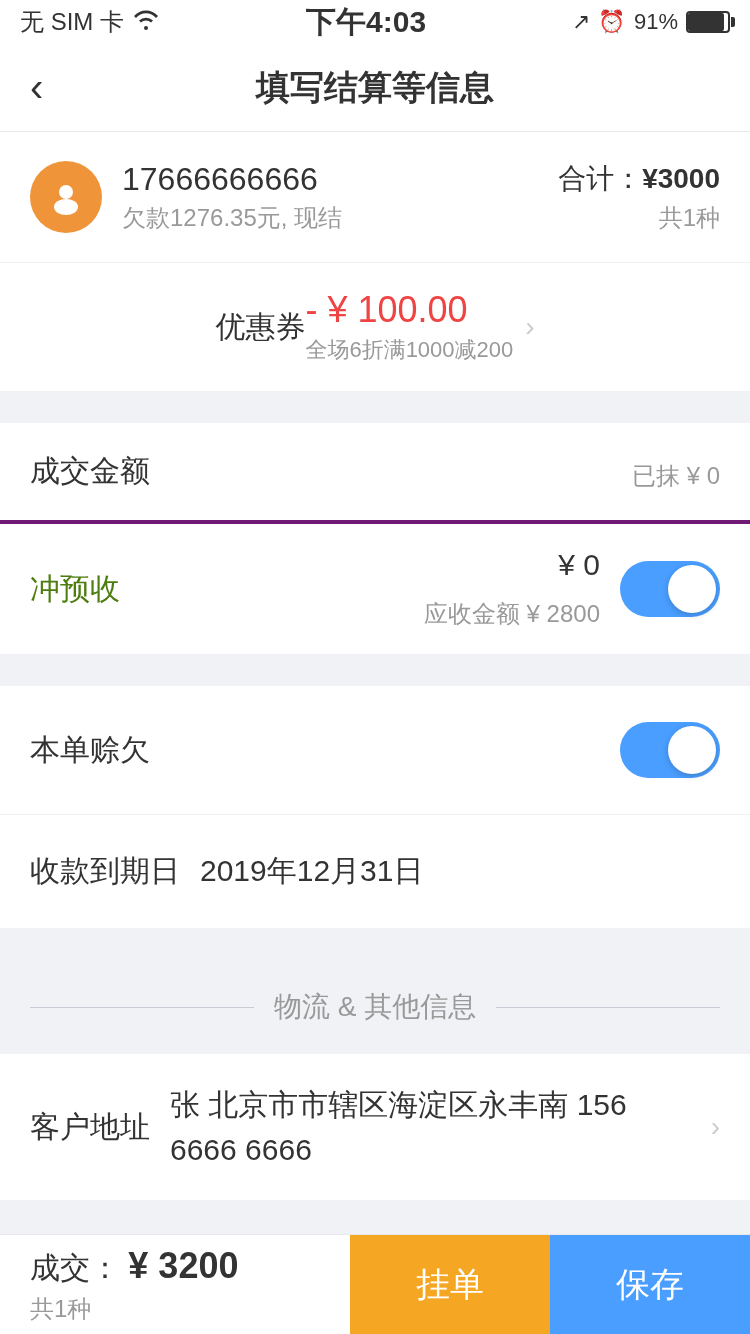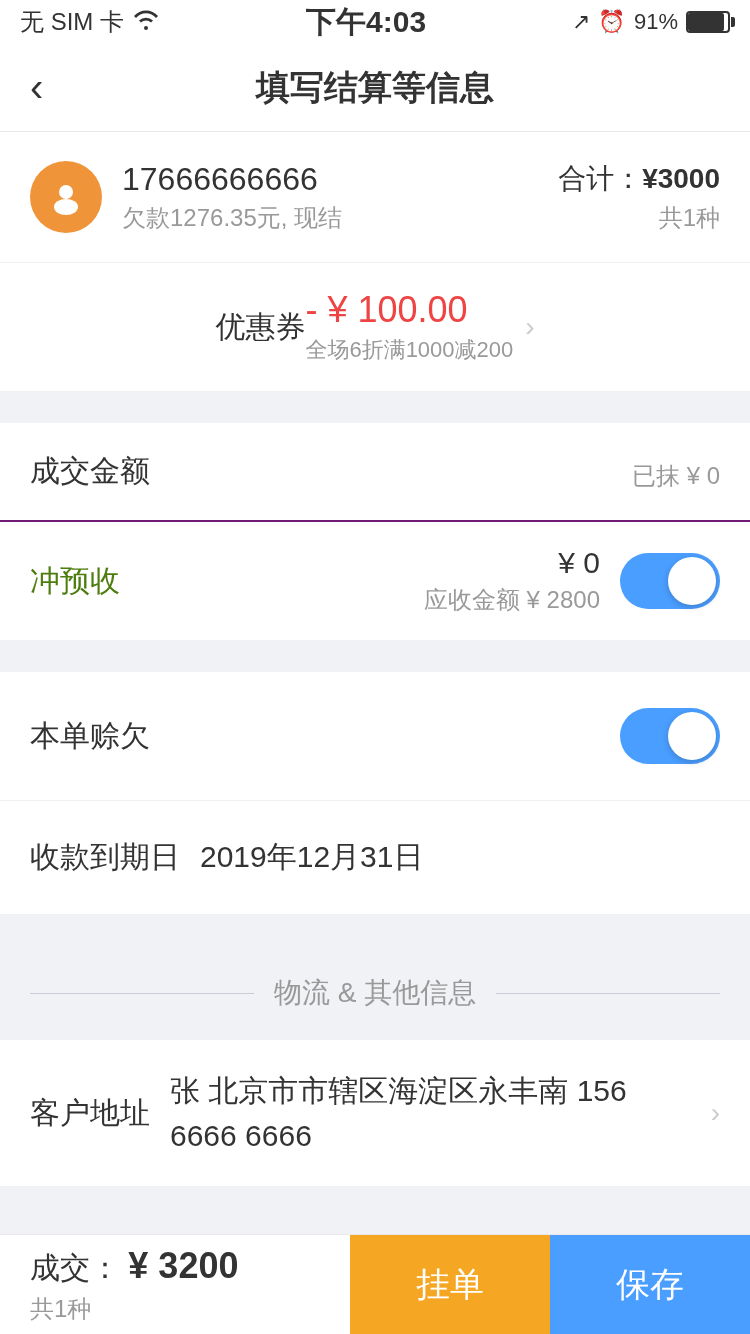--- a/index.html
+++ b/index.html
@@ -98,21 +98,21 @@
     .chevron-right { font-size: 28px; color: #ccc; }
 
     
     .divider-block { height: 16px; background: #f0f2f5; }
 
     
     .form-row {
       display: flex; align-items: center; justify-content: space-between;
       padding: 28px 30px;
       background: #fff;
-      border-bottom: 2px solid #701a75;
+      border-bottom: 4px solid #701a75;
     }
     .form-label { font-size: 30px; color: #333; }
     .form-value-area { display: flex; align-items: center; gap: 20px; }
     .amount-big { font-size: 52px; font-weight: 600; color: #4a9eff; line-height: 1; }
     .round-zero-btn {
       border: 1px solid #ccc; border-radius: 8px;
       padding: 10px 24px; font-size: 26px; color: #333;
       background: #fff; cursor: pointer;
     }
     .amount-sub { font-size: 24px; color: #999; text-align: right; margin-top: 8px; }
@@ -133,21 +133,21 @@
     
     .pre-collect-row {
       display: flex; align-items: center; justify-content: space-between;
       padding: 24px 30px;
       background: #fff;
     }
     .pre-collect-label { font-size: 30px; color: #4d7c0f; }
     .pre-collect-right { display: flex; align-items: center; gap: 20px; }
     .pre-collect-amounts { text-align: right; }
     .pre-amount { font-size: 30px; color: #333; }
-    .pre-receivable { font-size: 24px; color: #999; margin-top: 4px; }
+    .pre-receivable { font-size: 24px; color: #999; margin-top: 16px; }
 
     
     .no-debt-row {
       display: flex; align-items: center; justify-content: space-between;
       padding: 36px 30px;
       background: #fff;
     }
     .no-debt-label { font-size: 30px; color: #333; }
 
     

